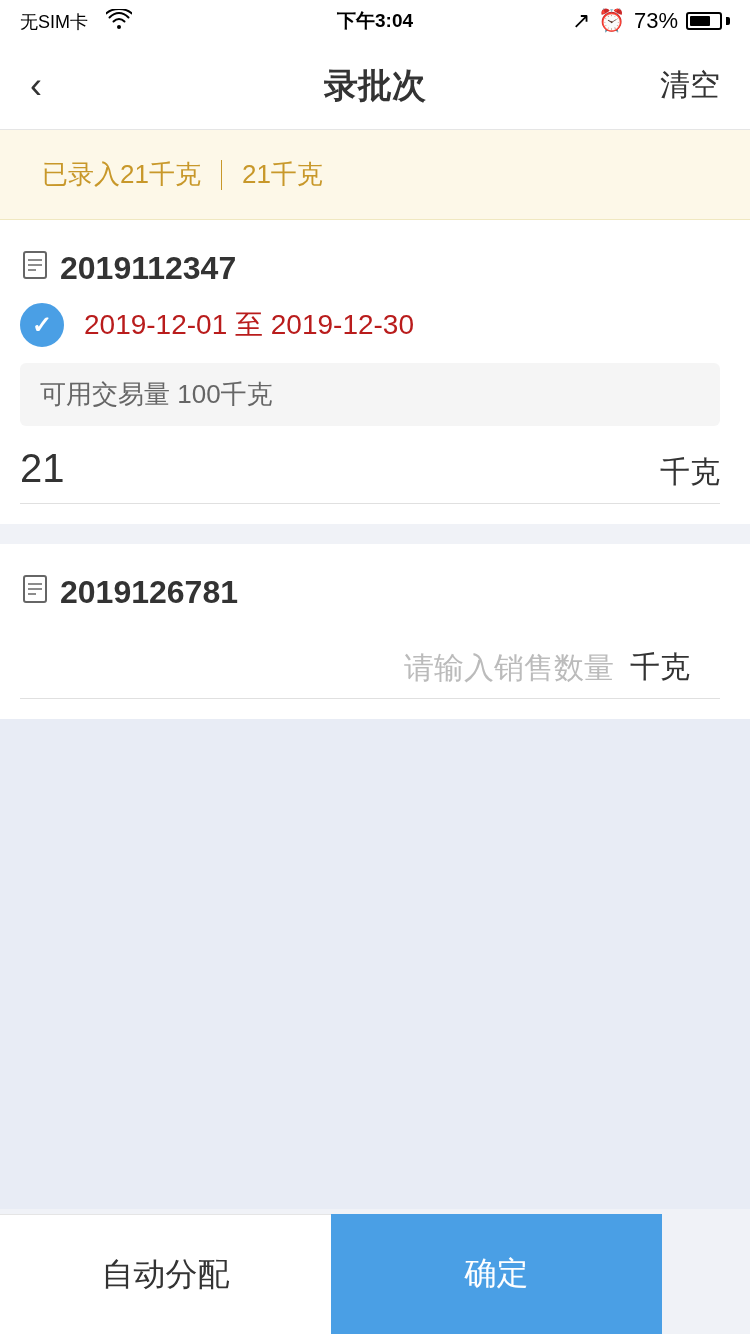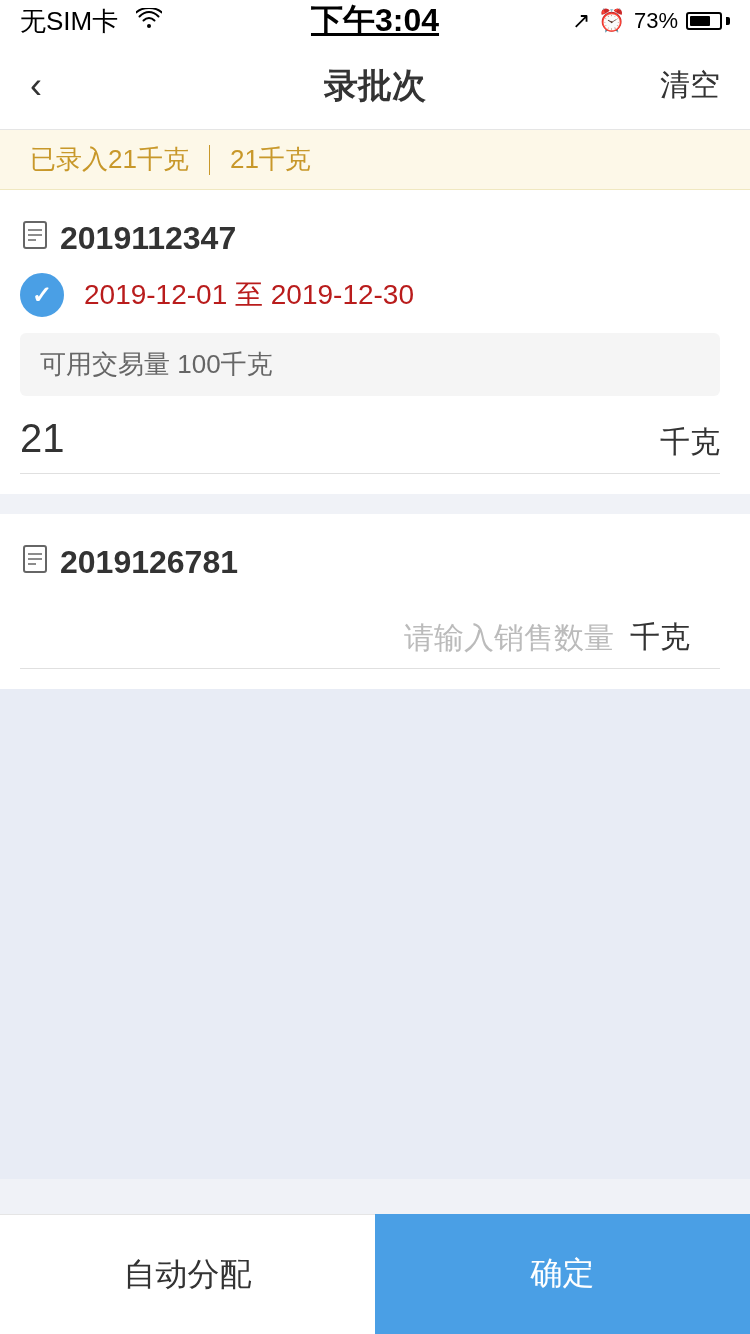--- a/index.html
+++ b/index.html
@@ -19,31 +19,30 @@
       background: #fff;
       display: flex;
       align-items: center;
       justify-content: space-between;
       padding: 0 20px;
       font-size: 24px;
       font-weight: 500;
     }
     .status-left {
       display: flex;
-      align-items: flex-start;
+      align-items: flex-end;
       gap: 18px;
-      font-size: 26px;
+      font-size: 18px;
     }
     .status-center {
-      font-size: 32px;
+      font-size: 19px;
       font-weight: 600;
       position: absolute;
       left: 50%;
       transform: translateX(-50%);
-      text-decoration: underline;
     }
     .status-right {
       display: flex;
       align-items: center;
       gap: 8px;
       font-size: 22px;
     }
     .battery-icon {
       display: inline-flex;
       align-items: center;
@@ -99,25 +98,25 @@
     }
     .nav-clear {
       font-size: 30px;
       color: #333;
       cursor: pointer;
     }
 
     
     .info-banner {
       width: 750px;
-      height: 60px;
+      height: 90px;
       background: #fdf8e8;
       display: flex;
       align-items: center;
-      padding: 0 30px;
+      padding: 0 42px;
       gap: 20px;
       border-bottom: 1px solid #f0e8c0;
     }
     .info-label {
       font-size: 26px;
       color: #c8982a;
       font-weight: 500;
     }
     .info-divider {
       width: 1px;
@@ -247,21 +246,21 @@
 
     
     .empty-area {
       width: 750px;
       background: #e8ecf5;
       flex: 1;
     }
 
     
     .bottom-bar {
-      width: 750px;
+      width: 662px;
       height: 120px;
       display: flex;
       position: fixed;
       bottom: 0;
       left: 0;
     }
     .btn-auto {
       flex: 1;
       background: #fff;
       border: none;

